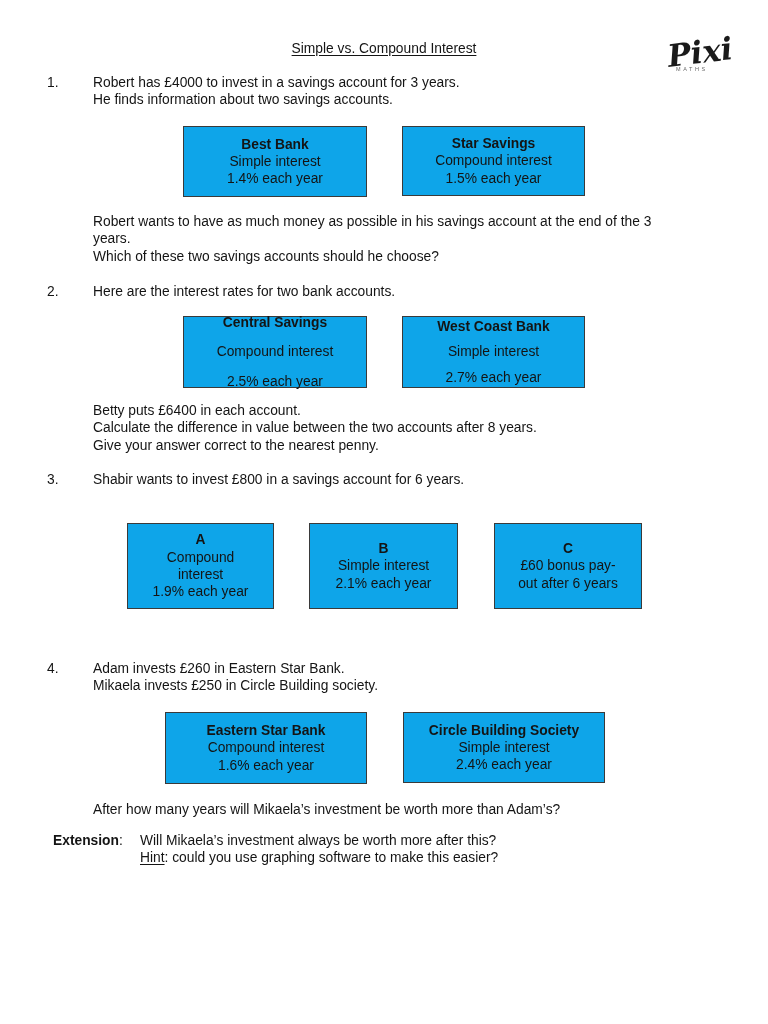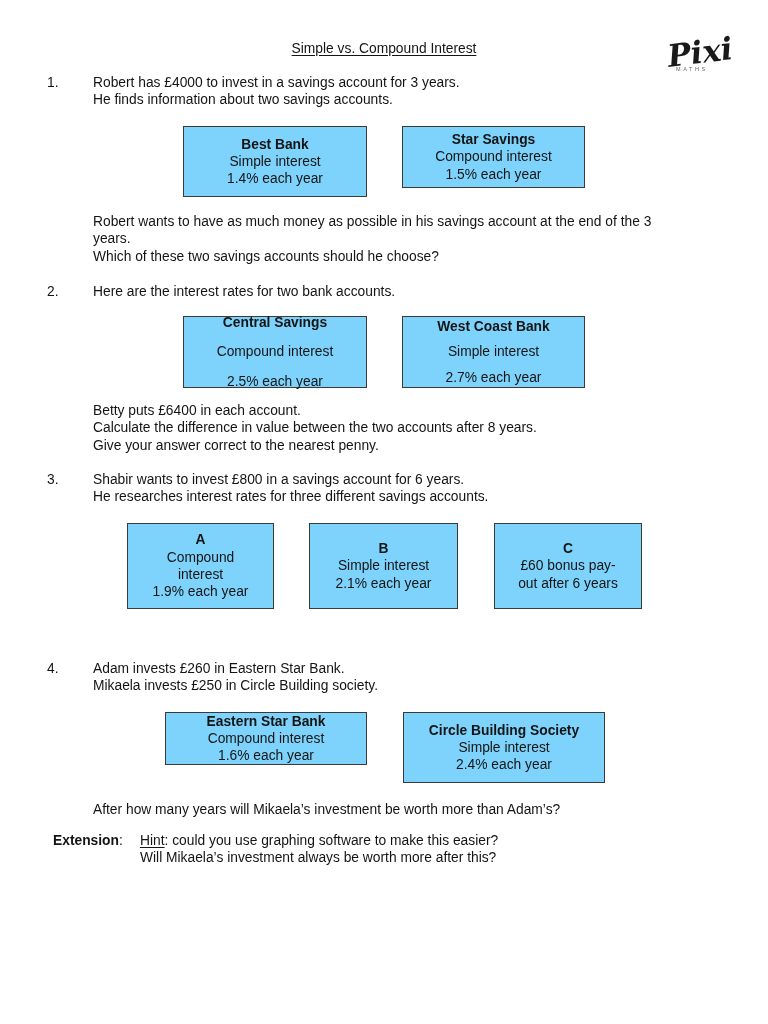--- a/index.html
+++ b/index.html
@@ -23,33 +23,33 @@
   .qnum { left:47px; width:40px; }
   .body { left:93px; width:660px; }
 
   .bbox {
     position:absolute;
     box-sizing:border-box;
     border:1.5px solid #3a3a3a;
     display:flex; flex-direction:column;
     align-items:center; justify-content:center;
     text-align:center;
-    background:#7dd3fc;
+    background:#0ea5e9;
   }
   .bbox .bt { font-weight:bold; white-space:nowrap; }
   .bbox .bl { white-space:nowrap; }
 
   .q1b1 { left:183px; top:126px; width:184px; height:71px; }
-  .q1b2 { left:402px; top:126px; width:183px; height:62px; }
+  .q1b2 { left:402px; top:126px; width:183px; height:70px; }
   .q2b1 { left:183px; top:316px; width:184px; height:72px;gap:12px; }
   .q2b2 { left:402px; top:316px; width:183px; height:72px;gap:8px; }
   .q3b1 { left:127px; top:523px; width:147px; height:86px; }
   .q3b2 { left:309px; top:523px; width:149px; height:86px; }
   .q3b3 { left:494px; top:523px; width:148px; height:86px; }
-  .q4b1 { left:165px; top:712px; width:202px; height:53px; }
+  .q4b1 { left:165px; top:712px; width:202px; height:72px; }
   .q4b2 { left:403px; top:712px; width:202px; height:71px; }
 
   .logo { left:660px; top:36px; width:80px; text-align:center; }
   .logo-script {
     font-family:"DejaVu Serif", serif;
     font-style:italic; font-weight:bold;
     font-size:31px; line-height:32px;
     transform:rotate(-7deg);
     color:#1a1a1a;
   }
@@ -116,21 +116,20 @@
 
   <div class="abs body" style="top:402px">
     <div class="ln">Betty puts £6400 in each account.</div>
     <div class="ln">Calculate the difference in value between the two accounts after 8 years.</div>
     <div class="ln">Give your answer correct to the nearest penny.</div>
   </div>
 
   <div class="abs qnum" style="top:471px">3.</div>
   <div class="abs body" style="top:471px">
     <div class="ln">Shabir wants to invest £800 in a savings account for 6 years.</div>
-    <div class="ln">He researches interest rates for three different savings accounts.</div>
   </div>
 
   <div class="bbox q3b1">
     <div class="bt">A</div>
     <div class="bl">Compound</div>
     <div class="bl">interest</div>
     <div class="bl">1.9% each year</div>
   </div>
   <div class="bbox q3b2">
     <div class="bt">B</div>
@@ -162,17 +161,17 @@
   </div>
 
   <div class="abs body" style="top:801px">
     <div class="ln">After how many years will Mikaela’s investment be worth more than Adam’s?</div>
   </div>
 
   <div class="abs" style="left:47px; top:832px;">
     <span class="bold">Extension</span><span>:</span>
   </div>
   <div class="abs" style="left:140px; top:832px; width:600px;">
+    <div class="ln">Will Mikaela’s investment always be worth more after this?</div>
     <div class="ln"><span class="ul">Hint</span><span>: could you use graphing software to make this easier?</span></div>
-    <div class="ln">Will Mikaela’s investment always be worth more after this?</div>
   </div>
 
 </div>
 
 </body></html>

